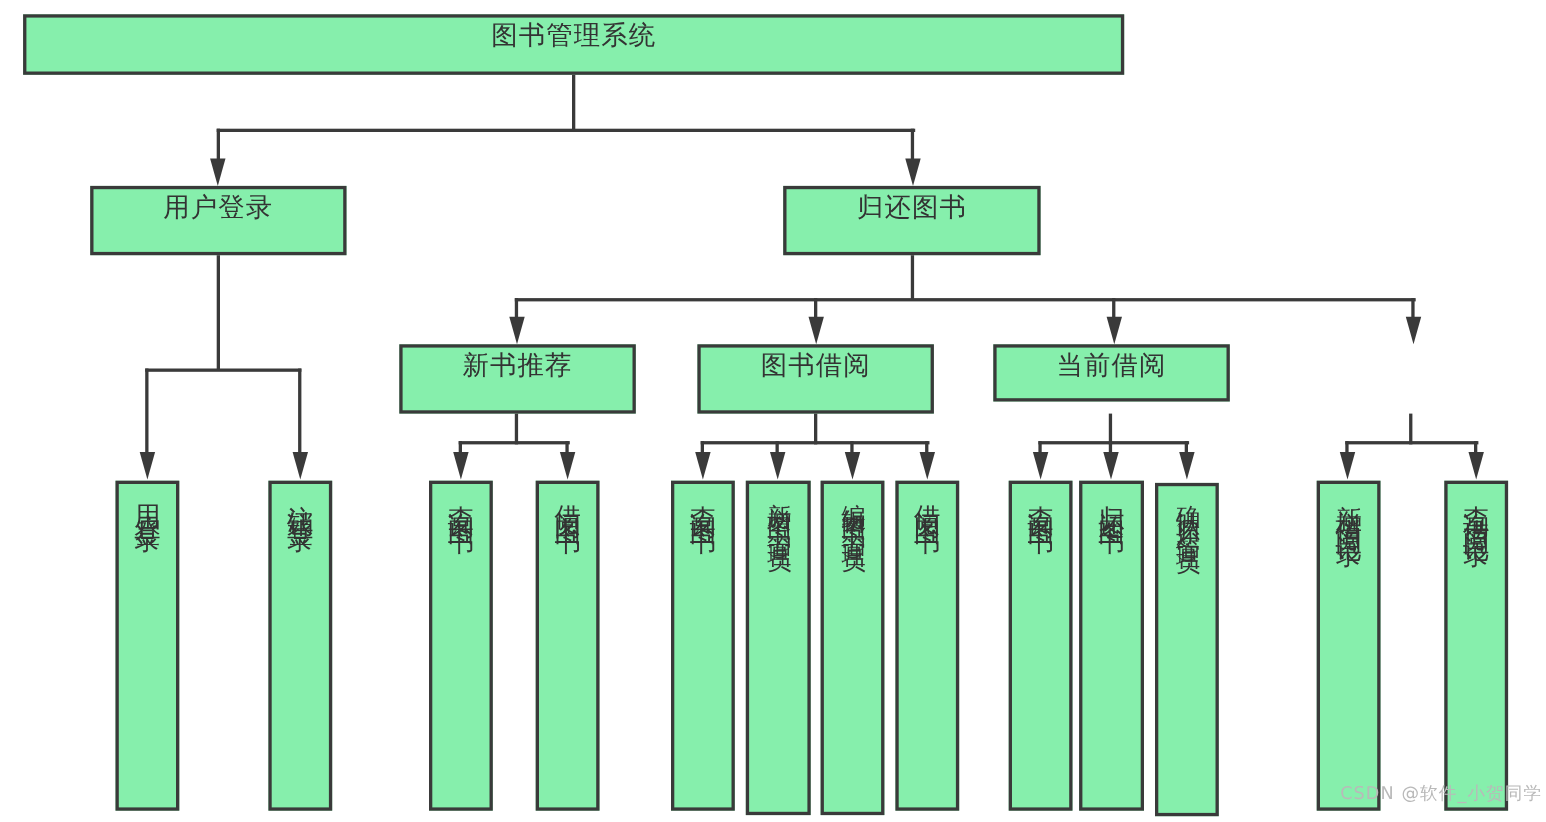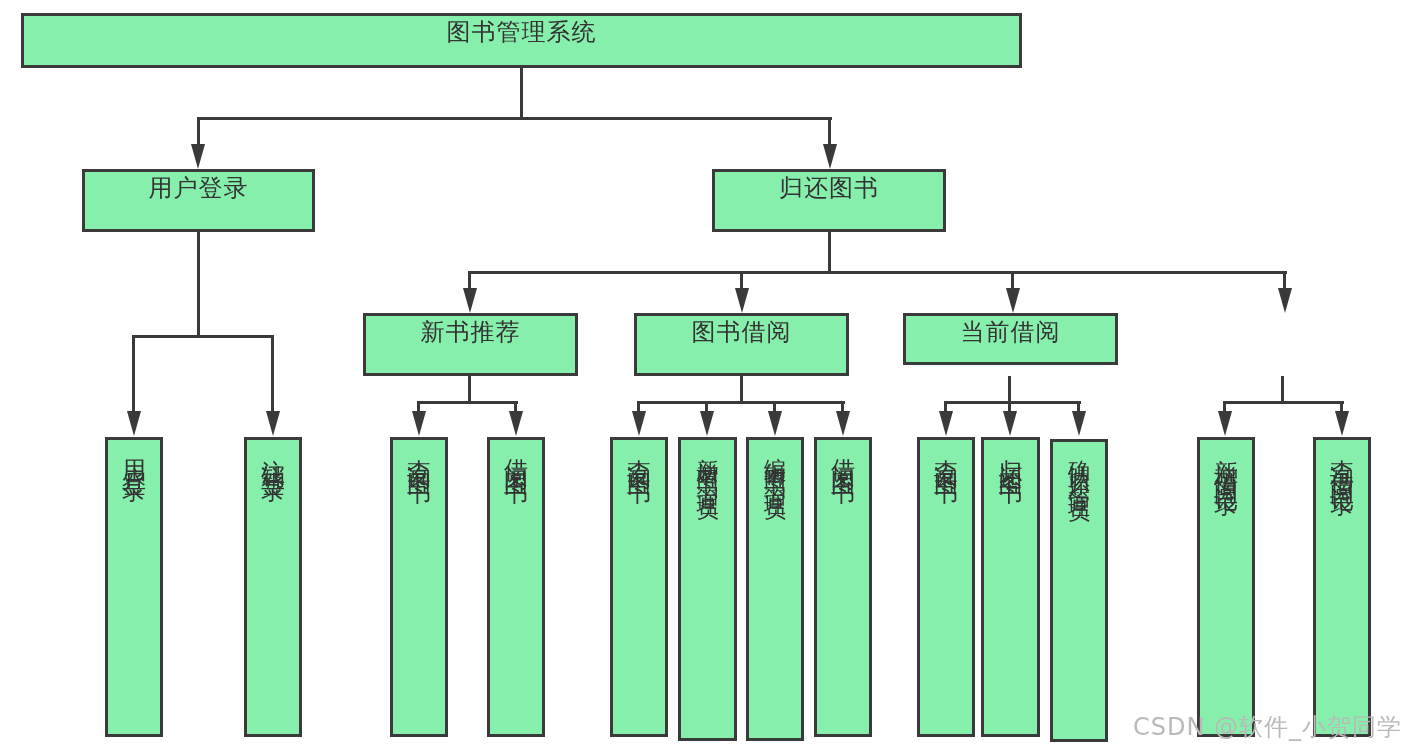--- a/index.html
+++ b/index.html
@@ -19,21 +19,21 @@
   .vbox span{writing-mode:vertical-lr;font-size:24px;letter-spacing:7px;line-height:1;}
   .vbox.small span{font-size:22px;letter-spacing:6px;}
   .line{position:absolute;background:var(--line,#3a3a3a);}
   .arrow{
     position:absolute;width:0;height:0;
     border-left:7px solid transparent;border-right:7px solid transparent;
     border-top:25px solid var(--line,#3a3a3a);
   }
   .watermark{
     position:absolute;right:3px;top:711px;
-    font-size:24px;color:var(--watermark,#b9b9b9);
+    font-size:16px;color:var(--watermark,#b9b9b9);
     letter-spacing:1px;white-space:nowrap;
   }
 </style>
 </head>
 <body>
 
 <div class="canvas">
 
   <div class="box hbox" style="left:21px;top:13px;width:1001px;height:55px">
     <span>图书管理系统</span>

